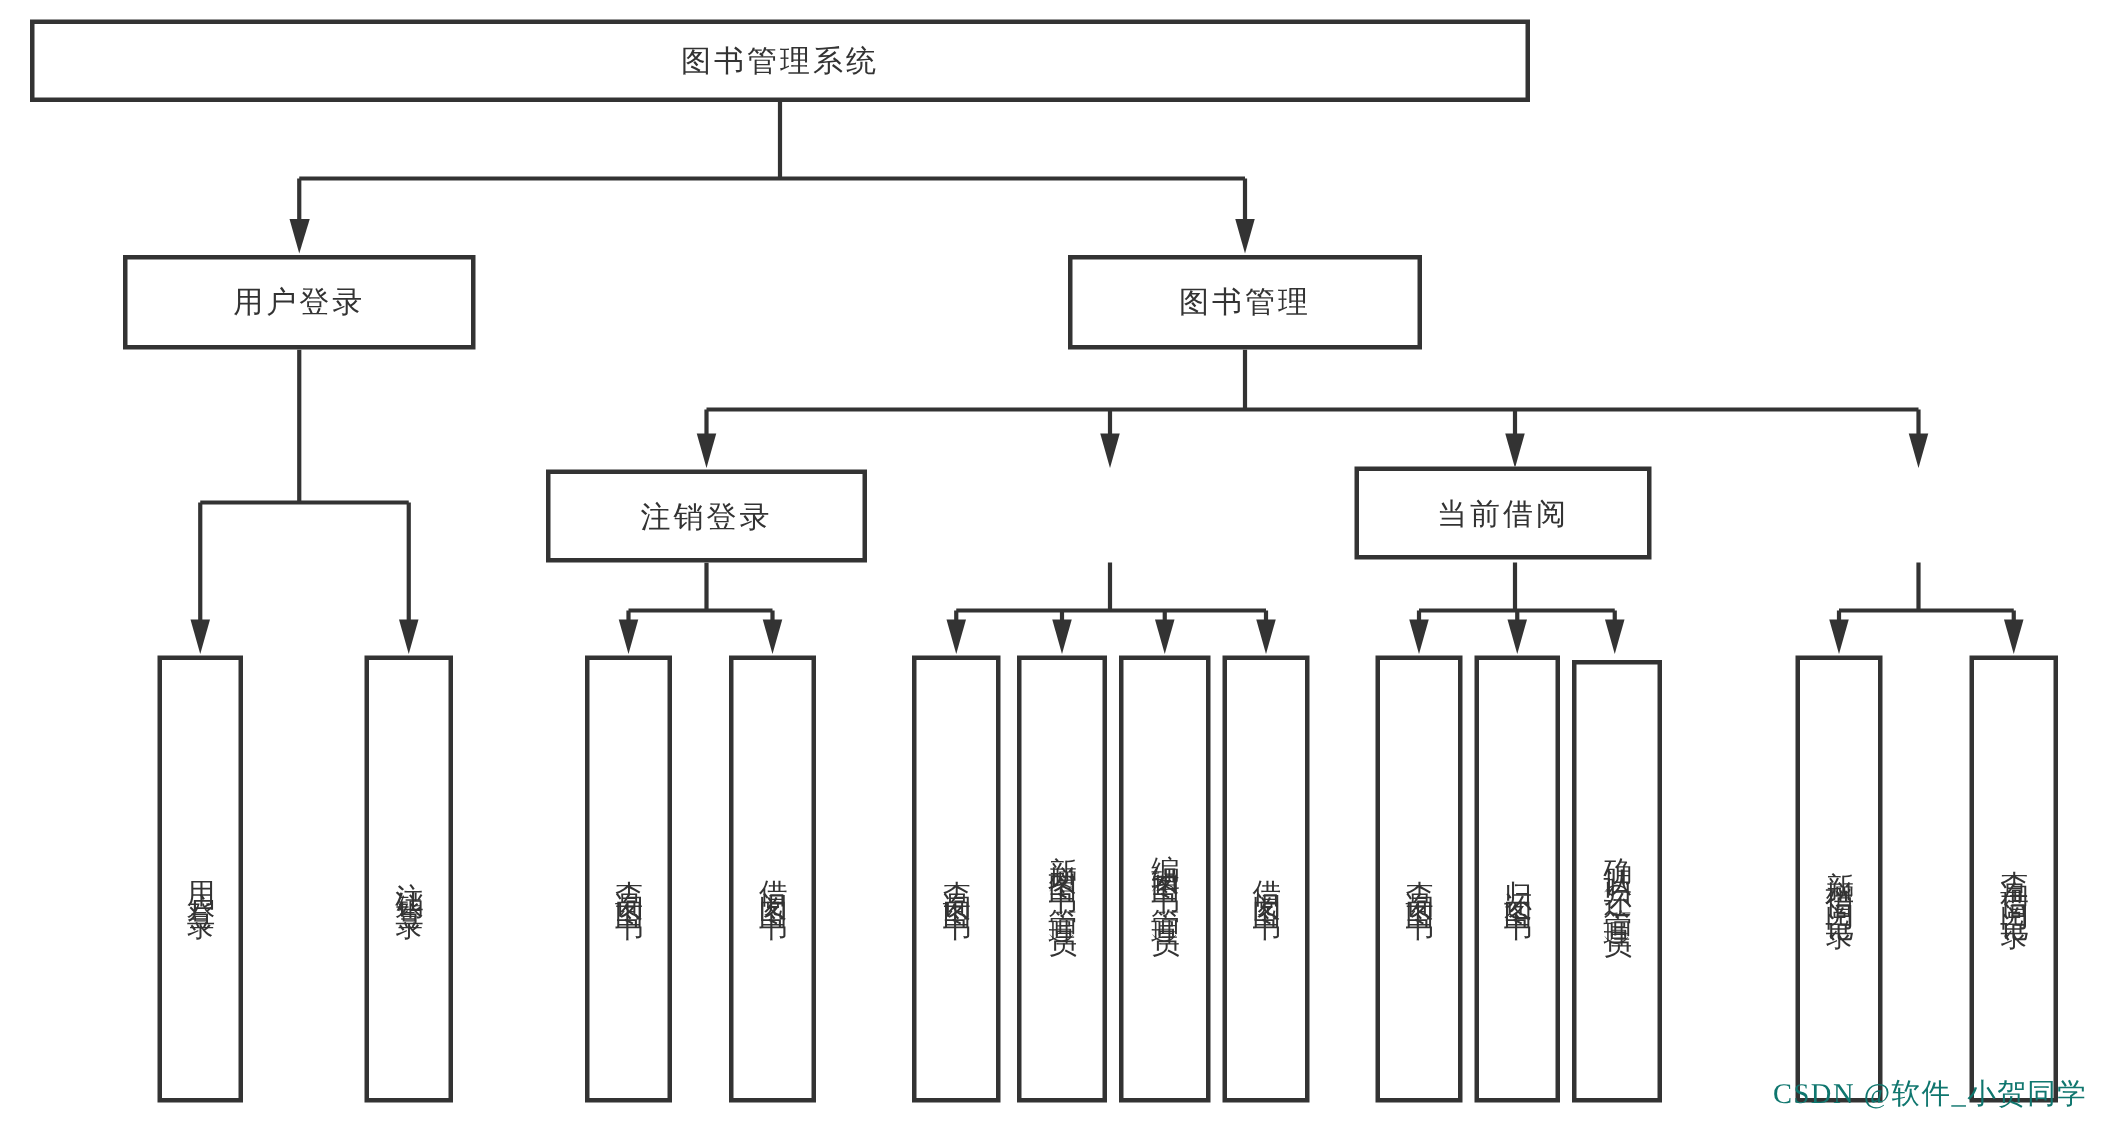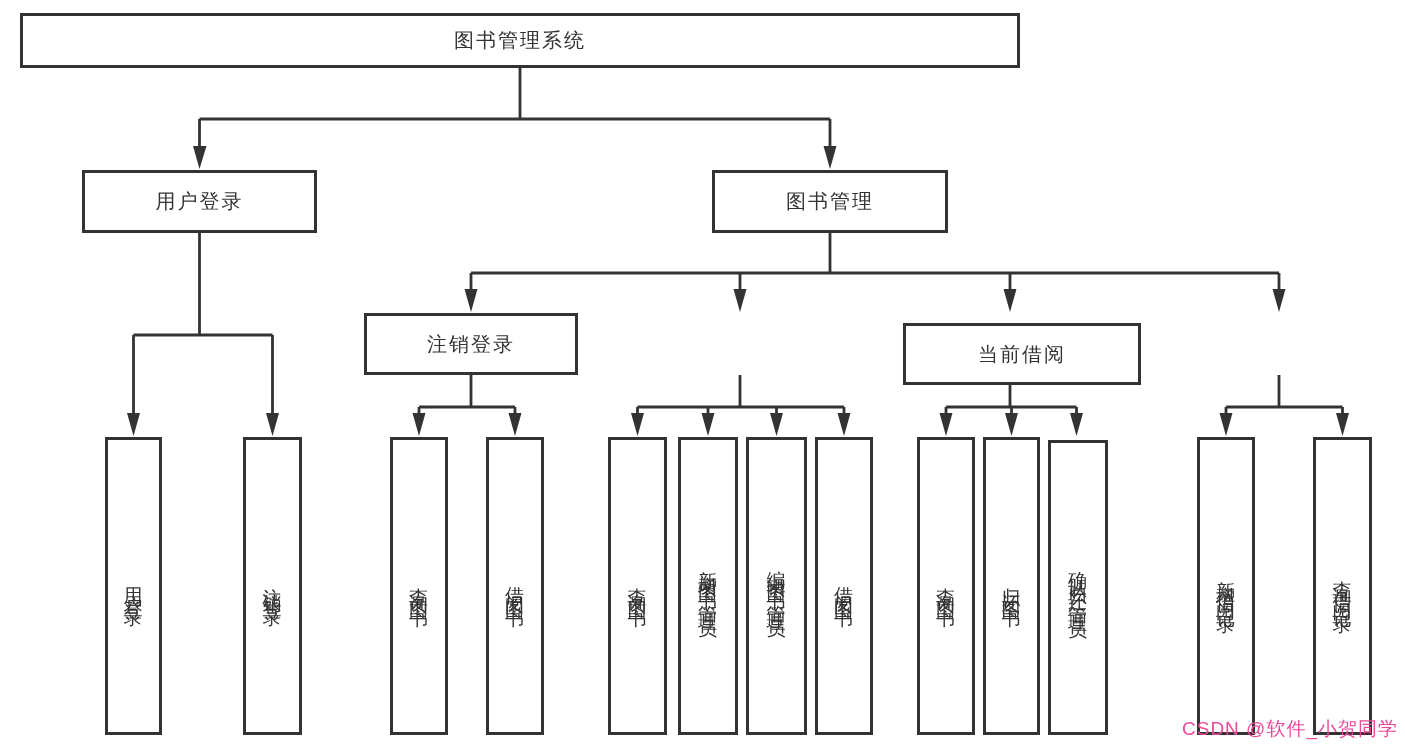--- a/index.html
+++ b/index.html
@@ -34,24 +34,25 @@
     font-size:19px;
     line-height:1;
     letter-spacing:7px;
     white-space:normal;
   }
   .watermark{
     position:absolute;
     left:1182px;
     top:716px;
     font-size:19px;
-    color:#ec4899;
+    color:#0f766e;
     letter-spacing:1px;
     white-space:nowrap;
     z-index:5;
+    font-family:Liberation Serif, serif;
   }
 </style>
 </head>
 <body>
 
 <div class="canvas">
 
   <svg class="connectors" viewBox="0 0 1405 747" xmlns="http://www.w3.org/2000/svg">
 
     <g>
@@ -109,21 +110,21 @@
   <div class="node" style="left:82px;top:170px;width:235px;height:63px">
     <span class="lbl">用户登录</span>
   </div>
   <div class="node" style="left:712px;top:170px;width:236px;height:63px">
     <span class="lbl">图书管理</span>
   </div>
 
   <div class="node" style="left:364px;top:313px;width:214px;height:62px">
     <span class="lbl">注销登录</span>
   </div>
-  <div class="node" style="left:903px;top:323px;width:238px;height:62px">
+  <div class="node" style="left:903px;top:311px;width:198px;height:62px">
     <span class="lbl">当前借阅</span>
   </div>
 
   <div class="node vert" style="left:105px;top:437px;width:57px;height:298px">
     <span class="lbl">用户登录</span>
   </div>
   <div class="node vert" style="left:243px;top:437px;width:59px;height:298px">
     <span class="lbl">注销登录</span>
   </div>
 

